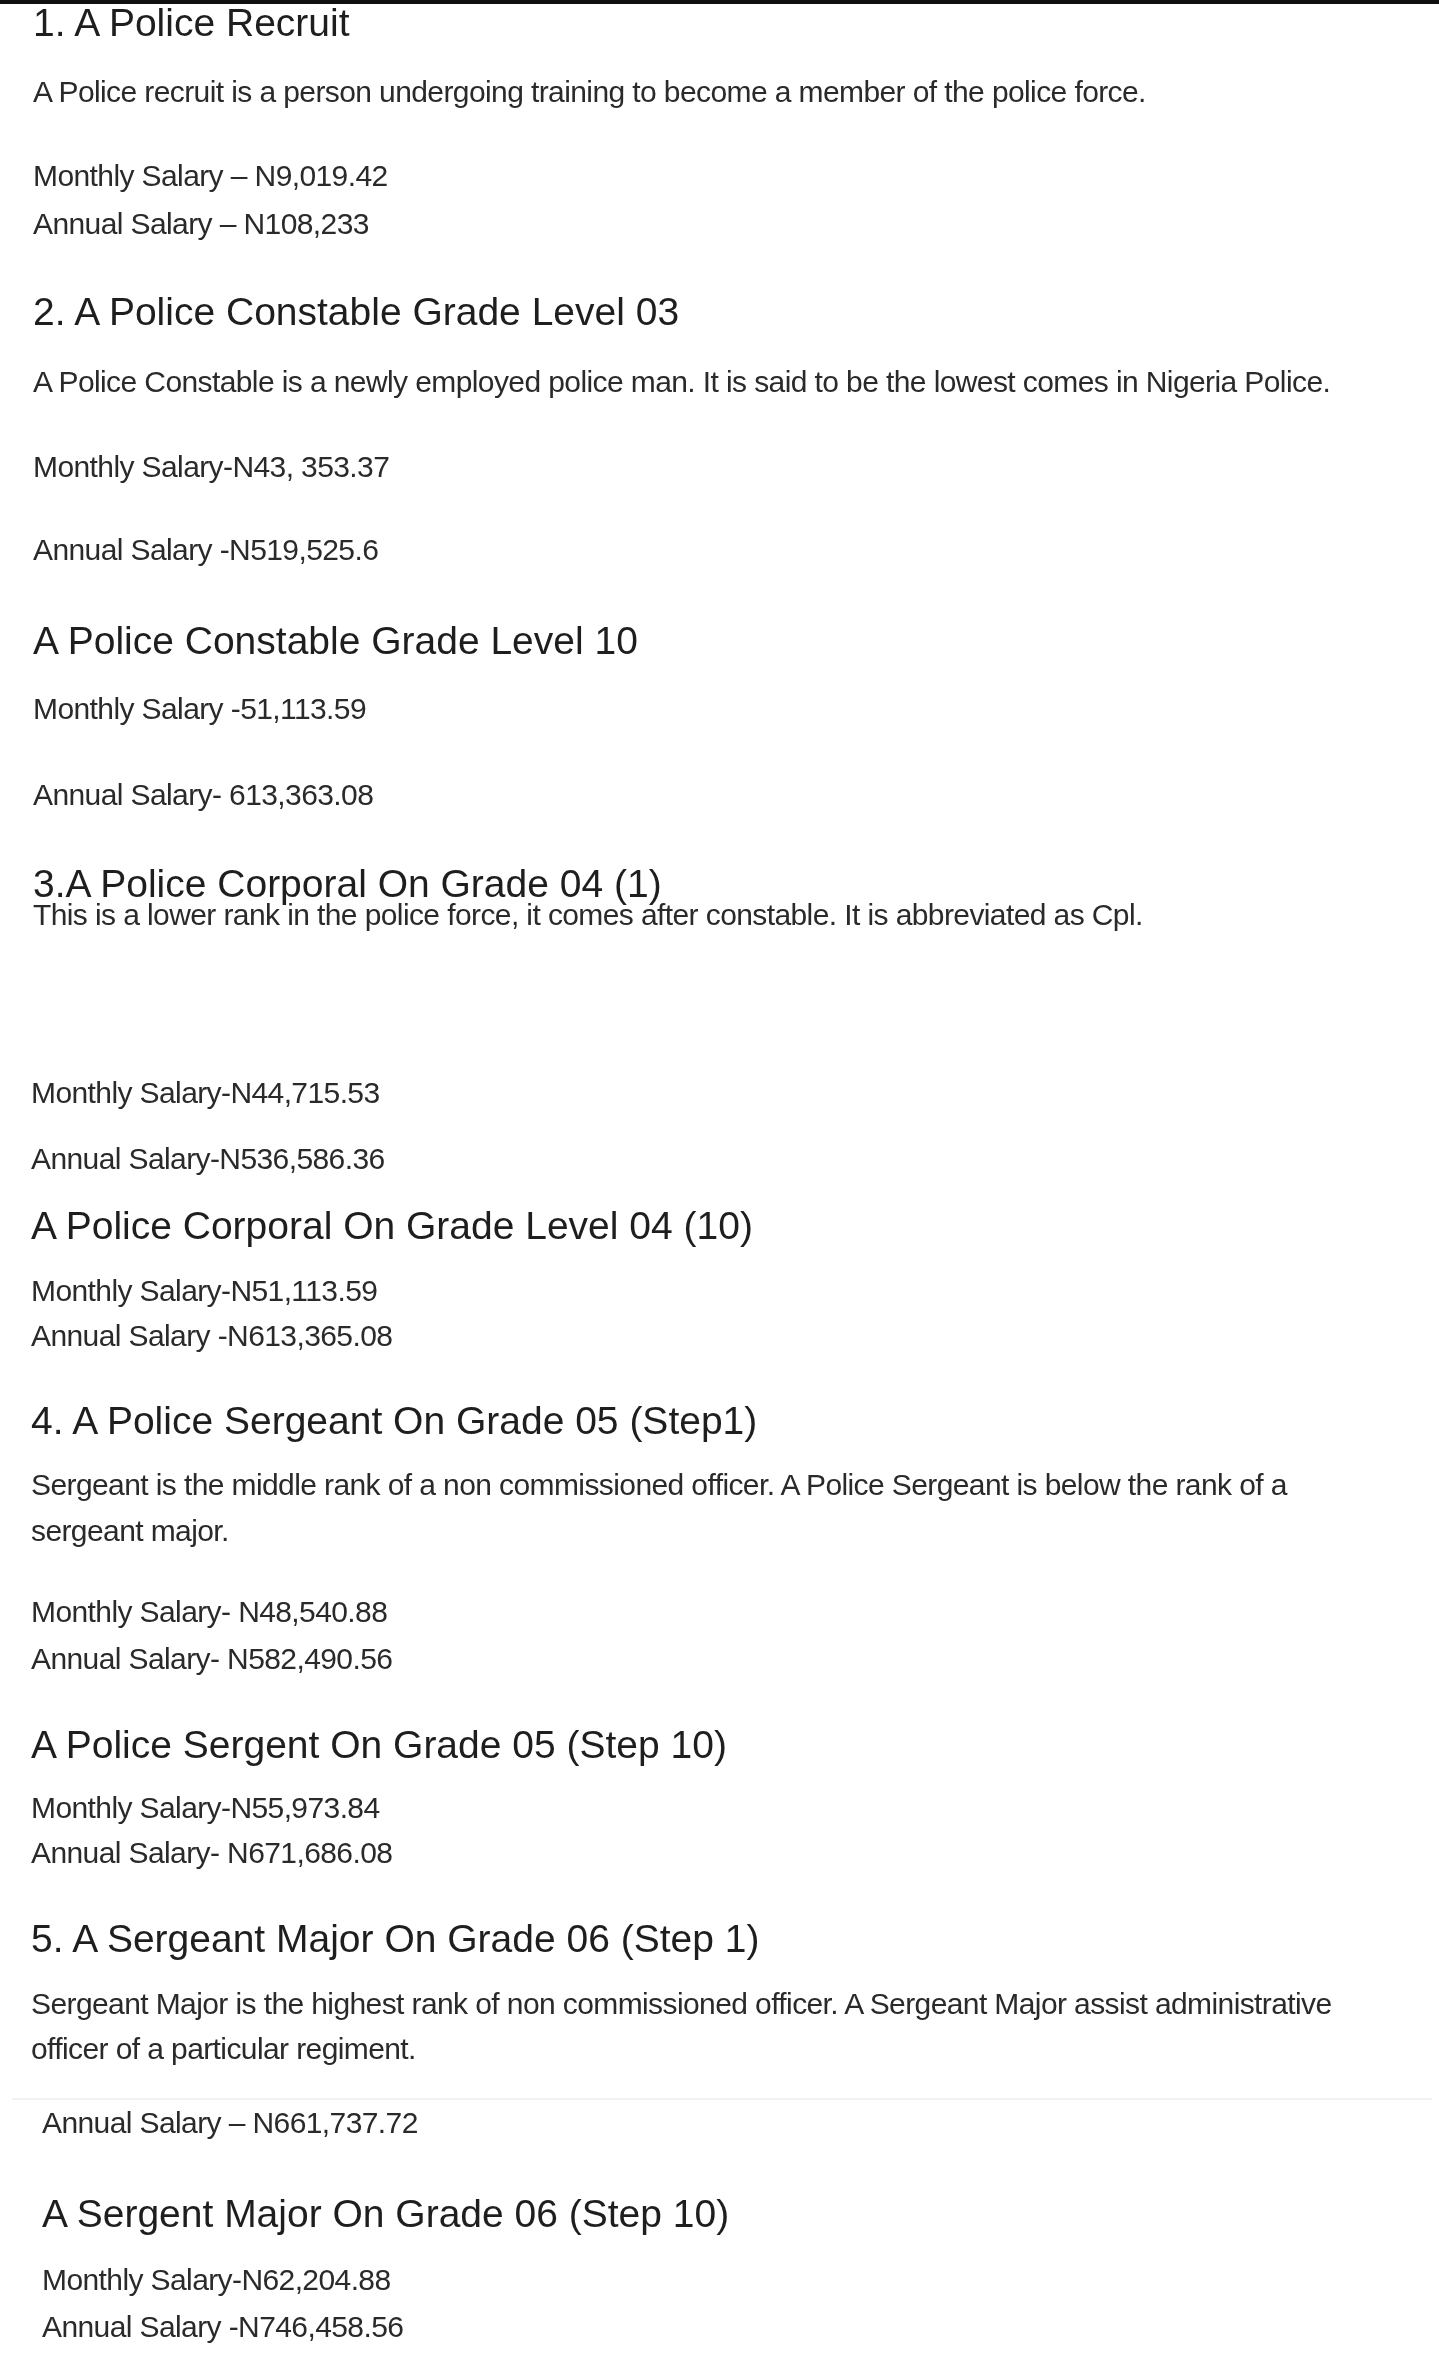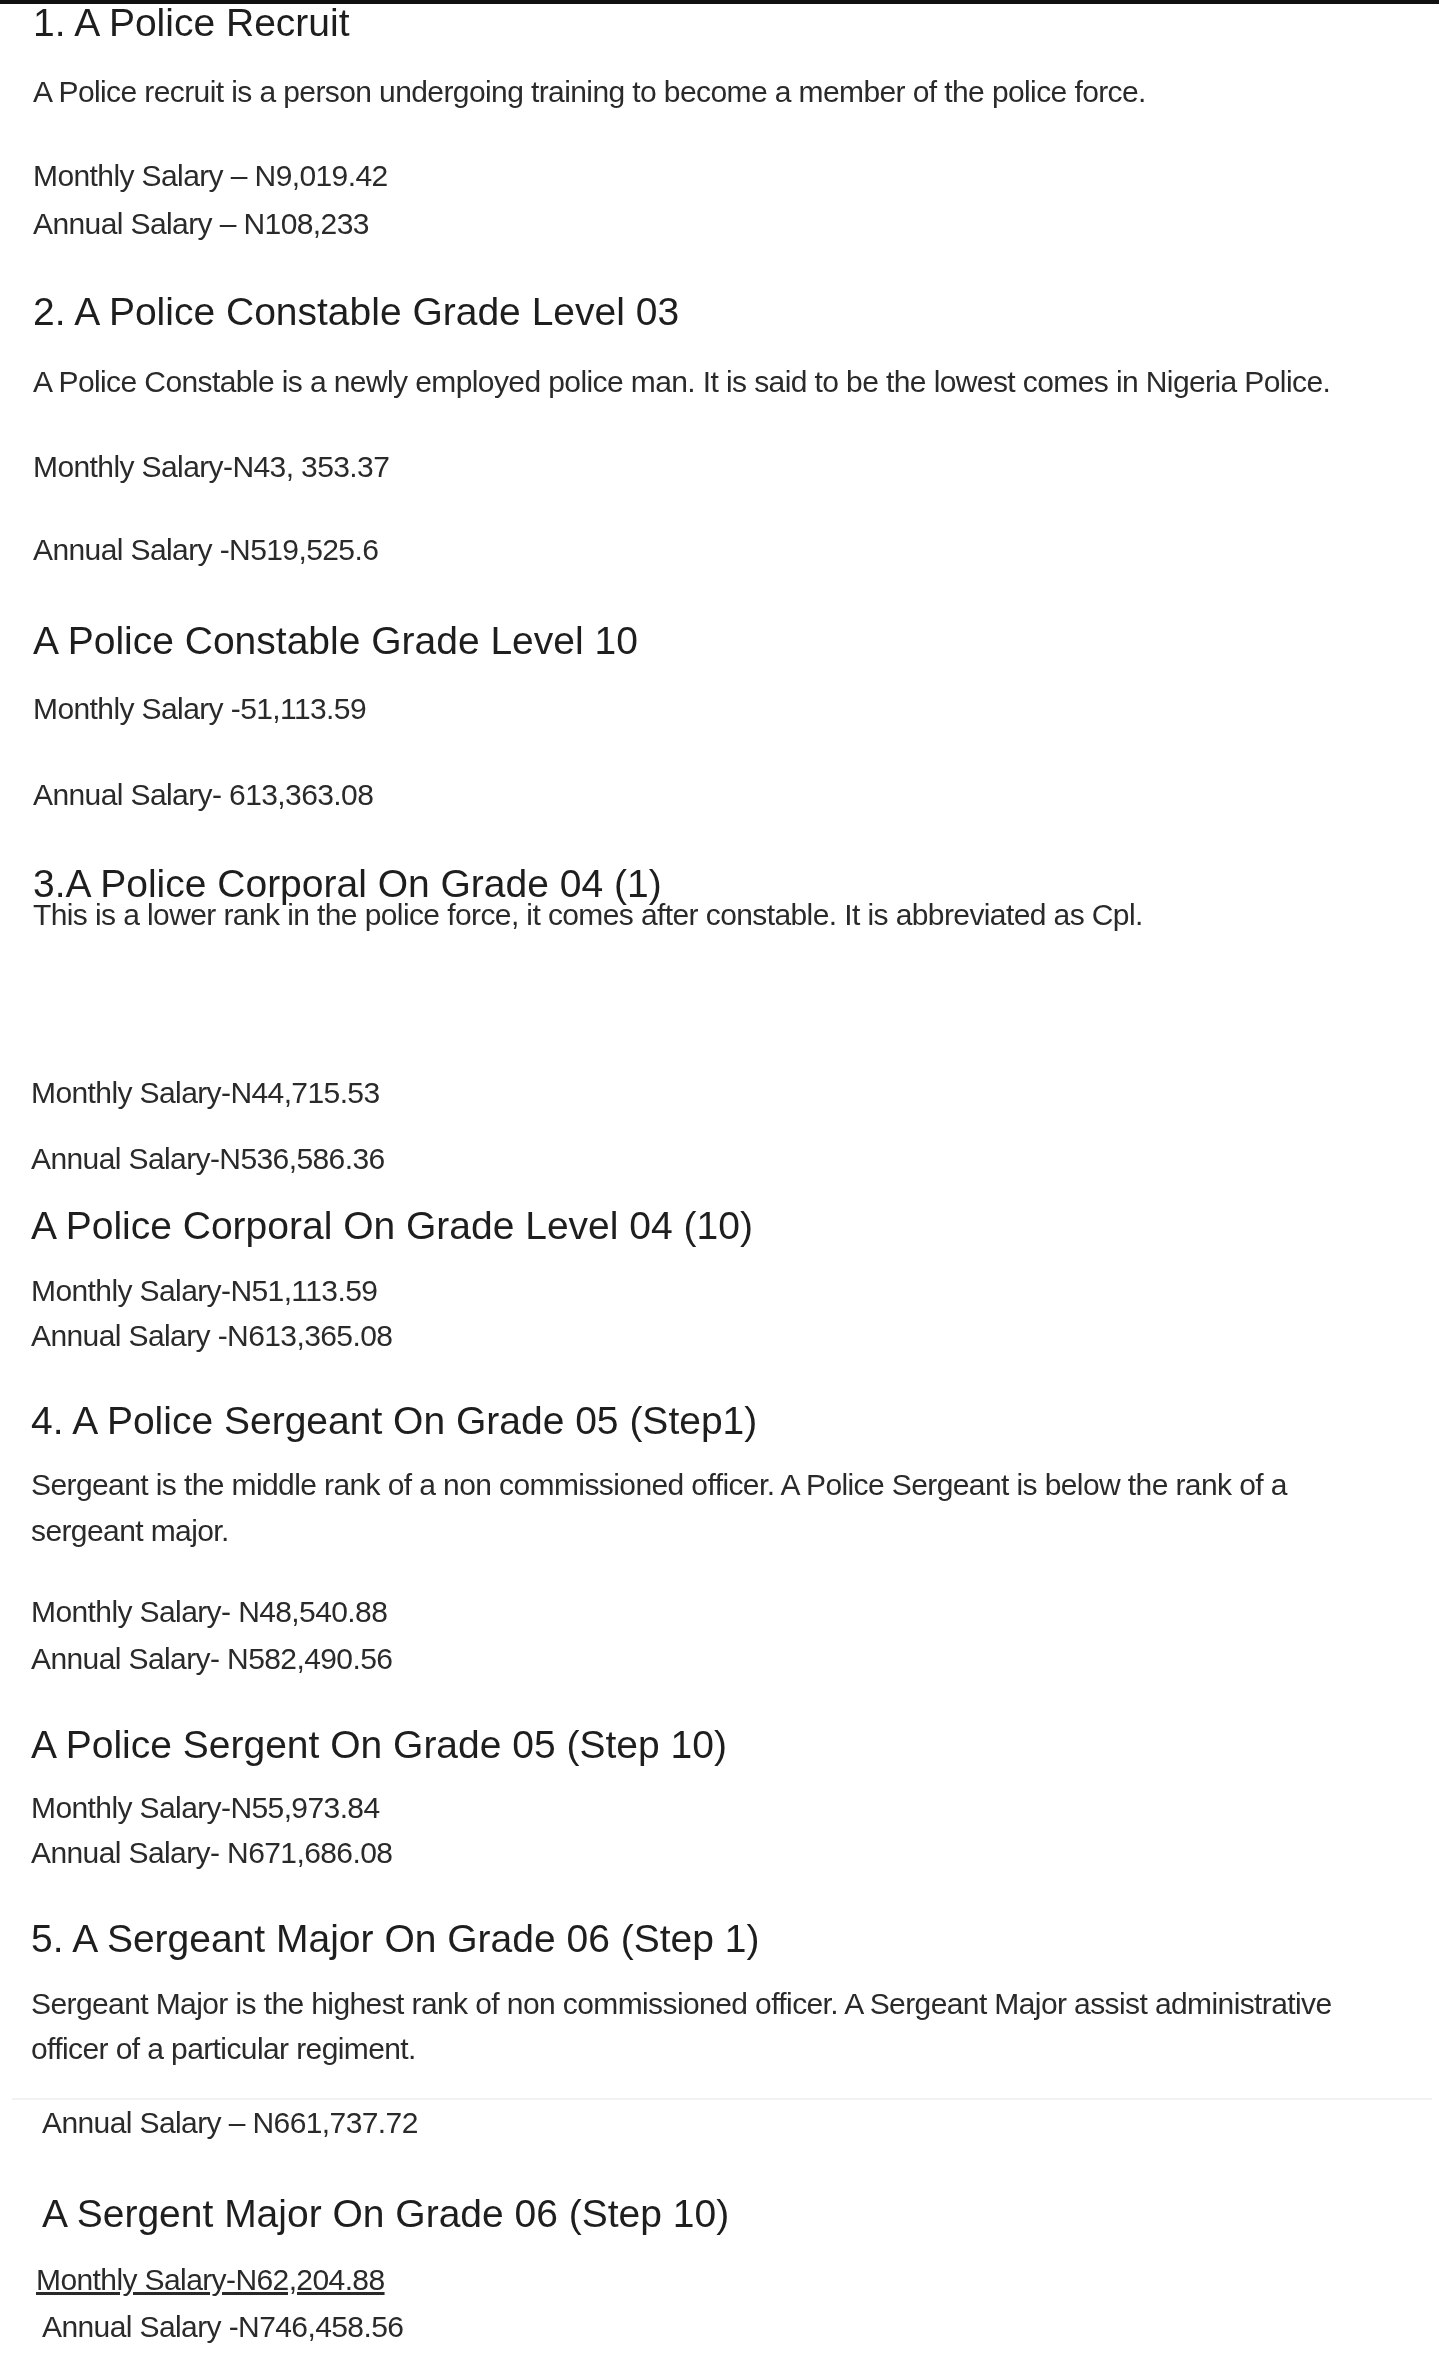--- a/index.html
+++ b/index.html
@@ -52,14 +52,14 @@
 
 <div class="line h" style="left:31px; top:1916px;">5. A Sergeant Major On Grade 06 (Step 1)</div>
 <div class="line p" style="left:31px; top:1986px;">Sergeant Major is the highest rank of  non commissioned officer. A Sergeant Major assist administrative</div>
 <div class="line p" style="left:31px; top:2031px;">officer of a particular regiment.</div>
 
 <div class="divider"></div>
 
 <div class="line s" style="left:42px; top:2105px;">Annual Salary – N661,737.72</div>
 
 <div class="line h" style="left:42px; top:2191px;text-align:right;">A Sergent Major On Grade 06 (Step 10)</div>
-<div class="line s" style="left:36px; top:2262px;text-decoration:underline;">Monthly Salary-N62,204.88</div>
+<div class="line s" style="left:42px; top:2262px;">Monthly Salary-N62,204.88</div>
 <div class="line s" style="left:42px; top:2309px;">Annual Salary -N746,458.56</div>
 
 </body></html>

